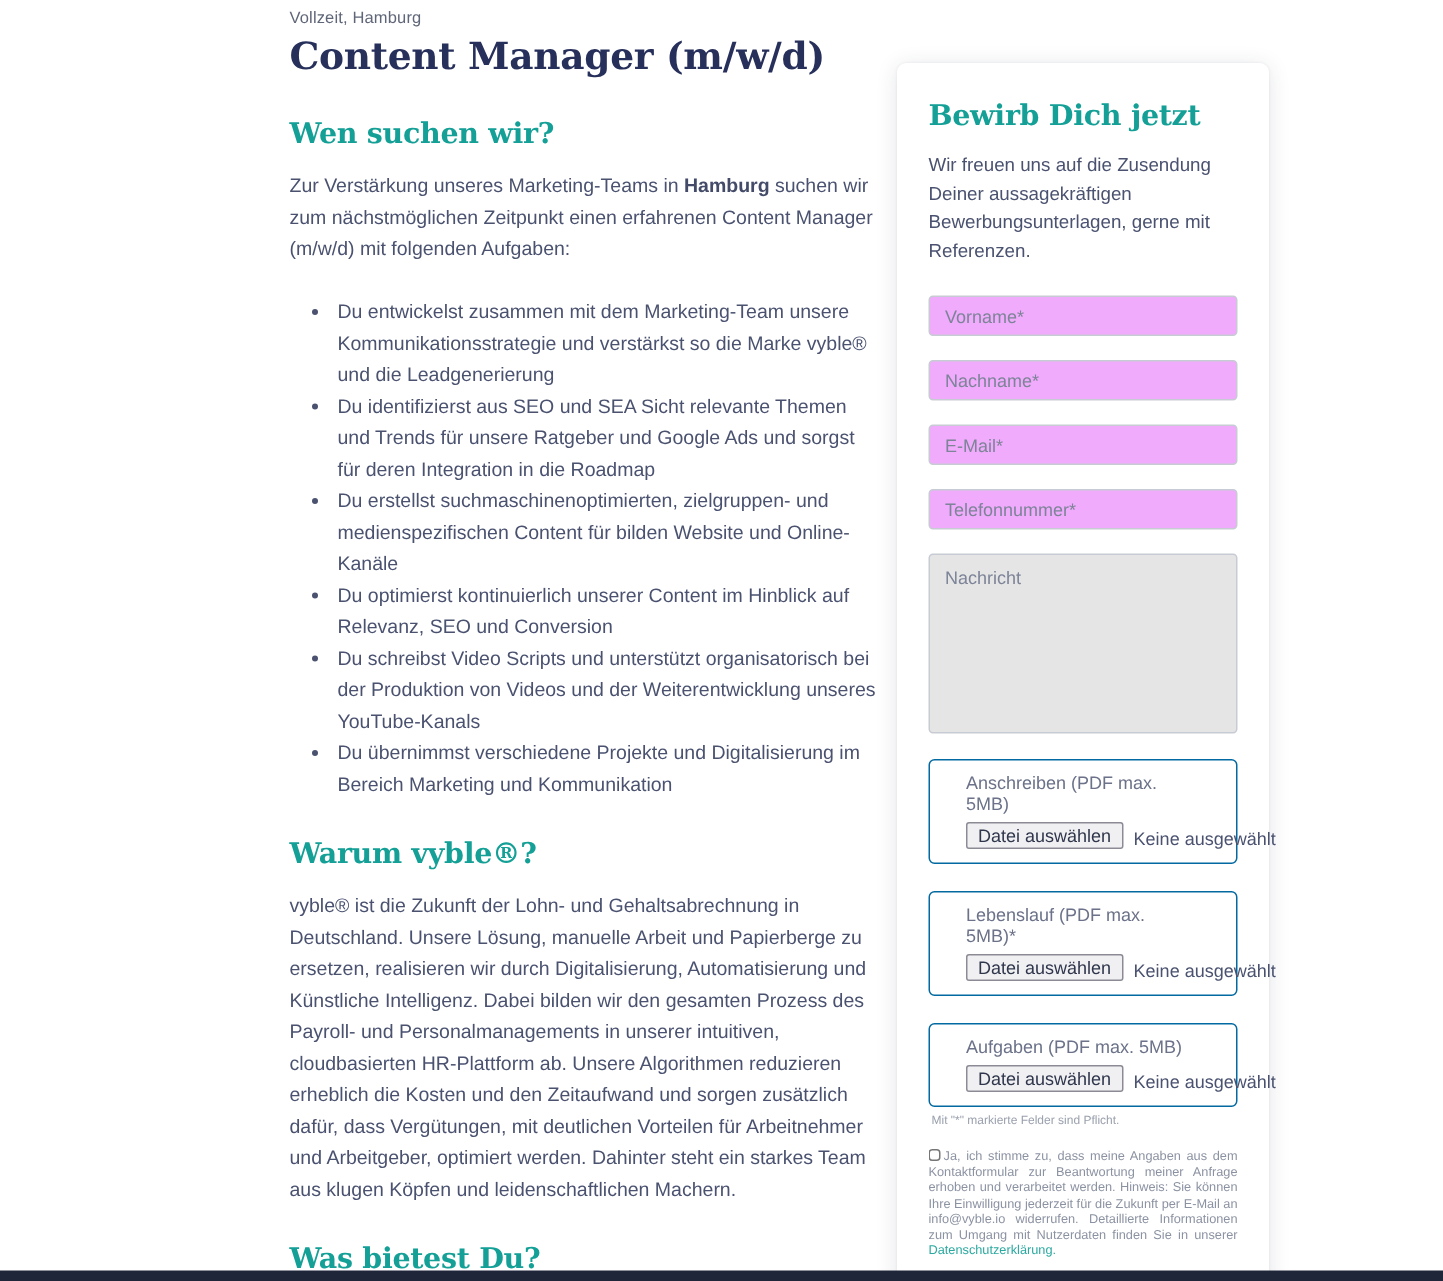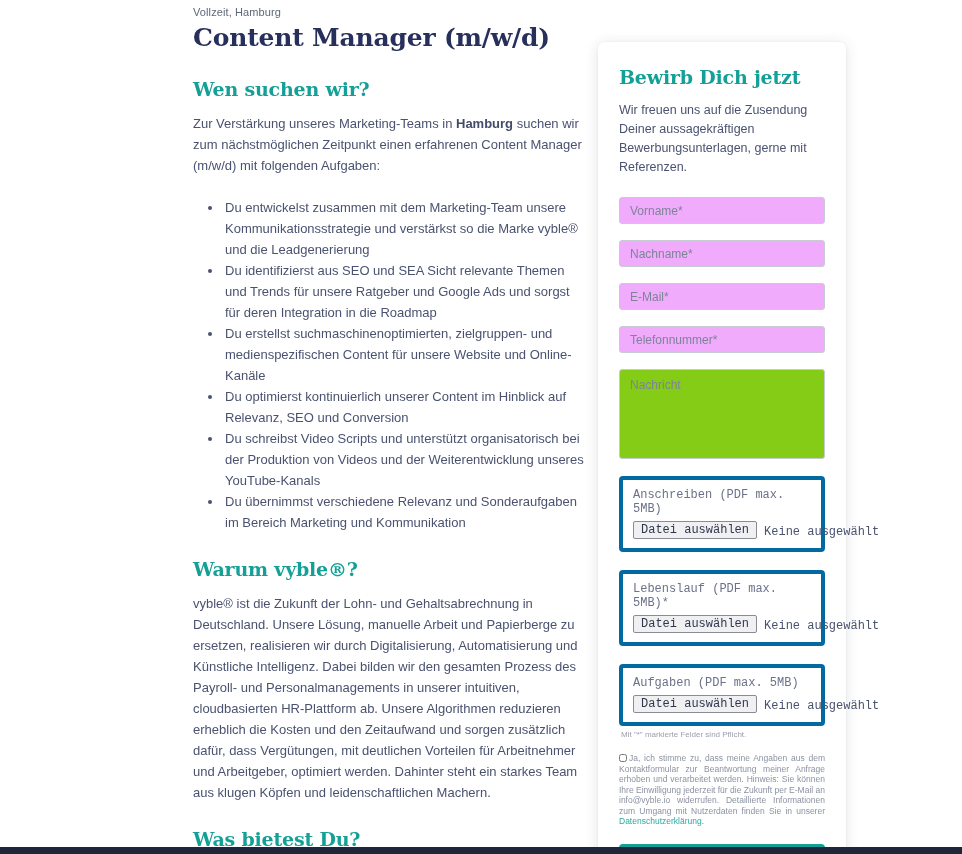--- a/index.html
+++ b/index.html
@@ -42,29 +42,28 @@
   }
   .card-p { font-size:12.5px; line-height:19px; color:#4a5270; margin:13px 0 20px; }
 
   .fld {
     width:100%; height:27px; border:1px solid #c7cbd4; border-radius:3px;
     padding:0 10px; font-size:12px; color:#3c4358; margin-bottom:16px;
     font-family:inherit; outline:none; background:#f0abfc;
   }
   .fld::placeholder, .msg::placeholder { color:#7d8498; opacity:1; }
   .msg {
-    width:100%; height:90px; border:1px solid #c7cbd4; border-radius:3px;
+    width:100%; height:120px; border:1px solid #c7cbd4; border-radius:3px;
     padding:8px 10px; font-size:12px; color:#3c4358; resize:none;
-    font-family:inherit; outline:none; margin-bottom:17px; display:block; background:#84cc16;
+    font-family:inherit; outline:none; margin-bottom:17px; display:block; background:#e5e5e5;
   }
 
   .upload {
-    border:4px solid #0369a1; border-radius:4px; padding:8px 10px 9px;
+    border:1px solid #0369a1; border-radius:4px; padding:8px 24px 9px;
     margin-bottom:18px;
-    font-family:Liberation Mono, monospace;
   }
   .upload-label { font-size:12px; color:#6b7289; margin-bottom:5px; }
   .file-row { display:flex; align-items:flex-end; }
   .file-btn {
     font-size:12px; color:#30374d; background:#f0f0f2;
     border:1px solid #8b8b96; border-radius:2px; padding:1px 7px;
     cursor:pointer; white-space:nowrap; font-family:inherit;
   }
   .file-status { font-size:12px; color:#4a5270; margin-left:7px; white-space:nowrap; }
   .upload-zeugnisse { margin-bottom:4px; }
@@ -95,24 +94,24 @@
 
   <div class="left-col">
     <div class="job-meta">Vollzeit, Hamburg</div>
     <h1 class="job-title">Content Manager (m/w/d)</h1>
 
     <h2 class="section-h">Wen suchen wir?</h2>
     <p class="body-p"><span>Zur Verstärkung unseres Marketing-Teams in </span><b>Hamburg</b><span> suchen wir zum nächstmöglichen Zeitpunkt einen erfahrenen Content Manager (m/w/d) mit folgenden Aufgaben:</span></p>
     <ul class="bullets">
       <li>Du entwickelst zusammen mit dem Marketing-Team unsere Kommunikationsstrategie und verstärkst so die Marke vyble® und die Leadgenerierung</li>
       <li>Du identifizierst aus SEO und SEA Sicht relevante Themen und Trends für unsere Ratgeber und Google Ads und sorgst für deren Integration in die Roadmap</li>
-      <li>Du erstellst suchmaschinenoptimierten, zielgruppen- und medienspezifischen Content für unsere Website und Online-Kanäle</li>
+      <li>Du erstellst suchmaschinenoptimierten, zielgruppen- und medienspezifischen Content für bilden Website und Online-Kanäle</li>
       <li>Du optimierst kontinuierlich unserer Content im Hinblick auf Relevanz, SEO und Conversion</li>
       <li>Du schreibst Video Scripts und unterstützt organisatorisch bei der Produktion von Videos und der Weiterentwicklung unseres YouTube-Kanals</li>
-      <li>Du übernimmst verschiedene Relevanz und Sonderaufgaben im Bereich Marketing und Kommunikation</li>
+      <li>Du übernimmst verschiedene Projekte und Digitalisierung im Bereich Marketing und Kommunikation</li>
     </ul>
 
     <h2 class="section-h">Warum vyble®?</h2>
     <p class="body-p">vyble® ist die Zukunft der Lohn- und Gehaltsabrechnung in Deutschland. Unsere Lösung, manuelle Arbeit und Papierberge zu ersetzen, realisieren wir durch Digitalisierung, Automatisierung und Künstliche Intelligenz. Dabei bilden wir den gesamten Prozess des Payroll- und Personalmanagements in unserer intuitiven, cloudbasierten HR-Plattform ab. Unsere Algorithmen reduzieren erheblich die Kosten und den Zeitaufwand und sorgen zusätzlich dafür, dass Vergütungen, mit deutlichen Vorteilen für Arbeitnehmer und Arbeitgeber, optimiert werden. Dahinter steht ein starkes Team aus klugen Köpfen und leidenschaftlichen Machern.</p>
 
     <h2 class="section-h">Was bietest Du?</h2>
 
   </div>
 
   <div class="card">

